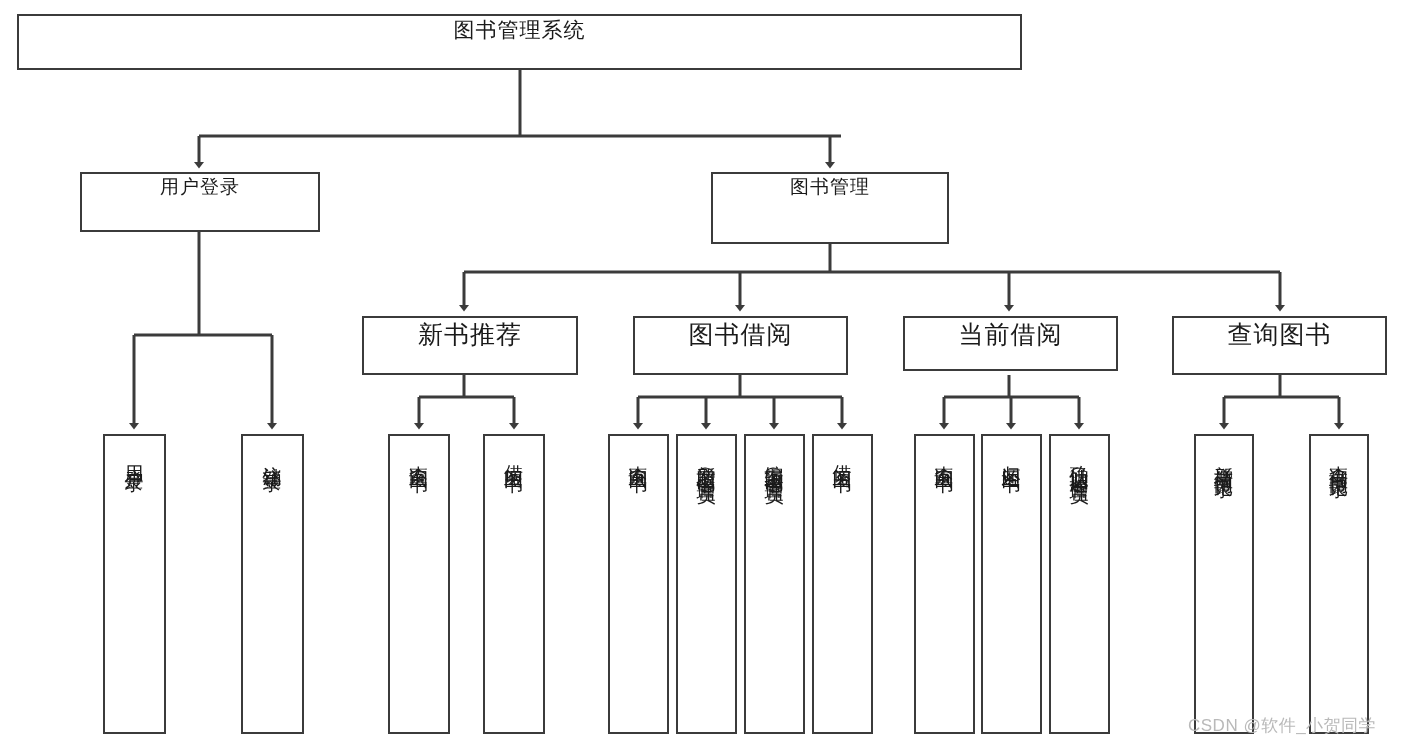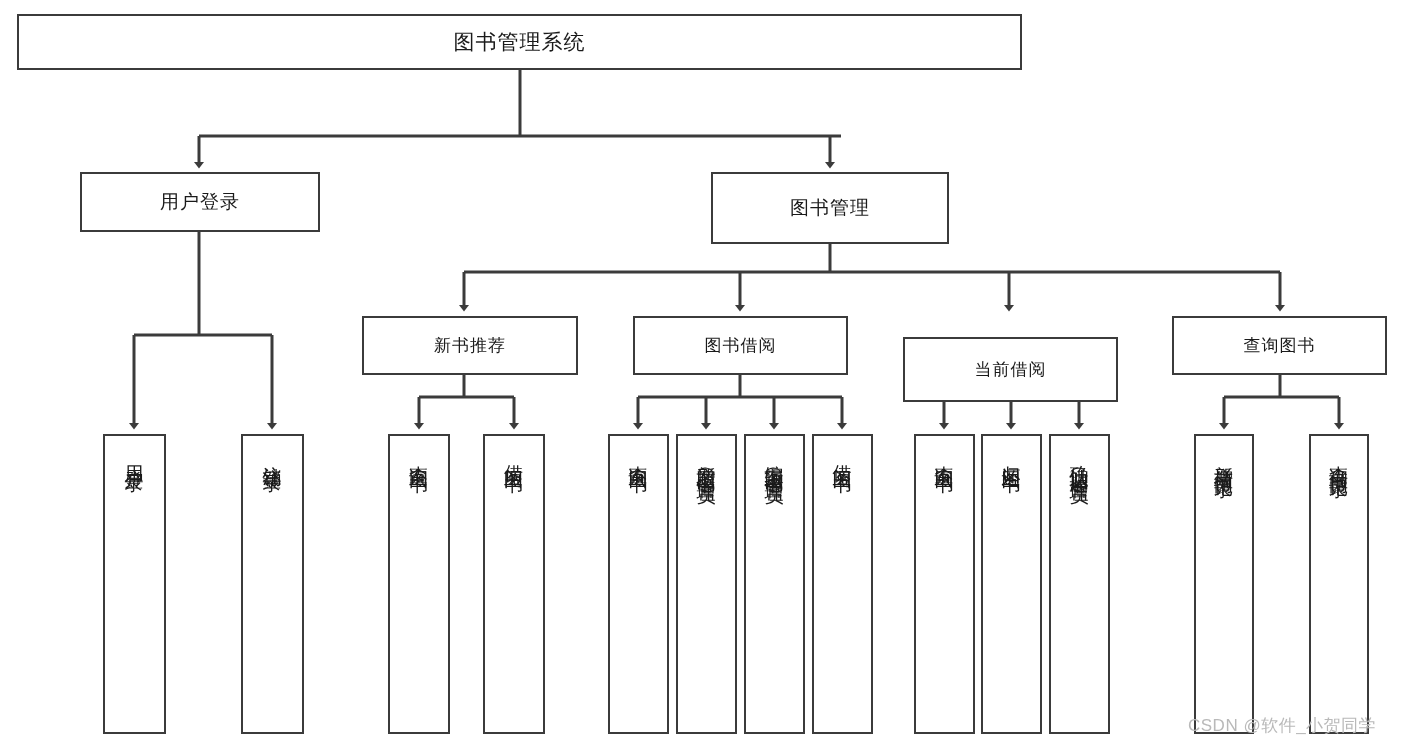--- a/index.html
+++ b/index.html
@@ -26,33 +26,32 @@
     width: 1405px;
     height: 747px;
     pointer-events: none;
   }
   .node {
     position: absolute;
     box-sizing: border-box;
     background: #ffffff;
     border: 2.5px solid #3b3b3b;
     display: flex;
-    align-items: center;
     justify-content: center;
     color: #1a1a1a;
     z-index: 2;
   }
   .node.root {
     font-size: 21px;
   }
   .node.l2 {
     font-size: 19px;
   }
   .node.l3 {
-    font-size: 17px;
+    font-size: 25px;
     font-family: Liberation Mono, monospace;
   }
   .node.leaf {
     font-size: 19px;
     align-items: flex-start;
     justify-content: center;
     padding-top: 14px;
   }
   .vtext {
     writing-mode: vertical-rl;
@@ -143,21 +142,21 @@
   <div class="node l2" style="left:711px; top:172px; width:238px; height:72px;">
     <span class="htext">图书管理</span>
   </div>
 
   <div class="node l3" style="left:362px; top:316px; width:216px; height:59px;">
     <span class="htext">新书推荐</span>
   </div>
   <div class="node l3" style="left:633px; top:316px; width:215px; height:59px;">
     <span class="htext">图书借阅</span>
   </div>
-  <div class="node l3" style="left:903px; top:316px; width:215px; height:65px;margin-top:21px;">
+  <div class="node l3" style="left:903px; top:316px; width:215px; height:55px;">
     <span class="htext">当前借阅</span>
   </div>
   <div class="node l3" style="left:1172px; top:316px; width:215px; height:59px;">
     <span class="htext">查询图书</span>
   </div>
 
   <div class="node leaf" style="left:103px; top:434px; width:63px; height:300px;">
     <span class="vtext">用户登录</span>
   </div>
   <div class="node leaf" style="left:241px; top:434px; width:63px; height:300px;">

